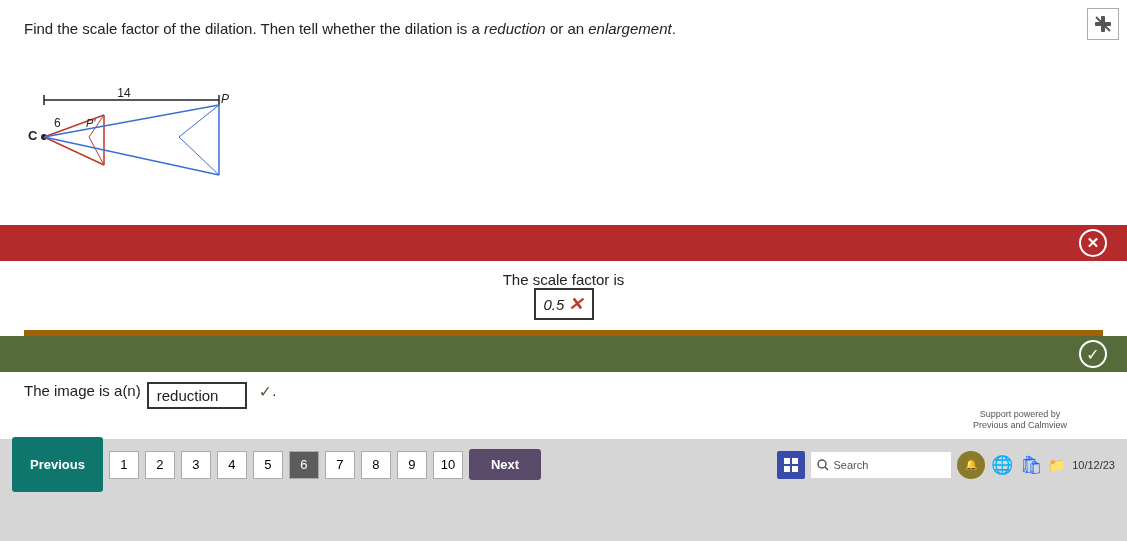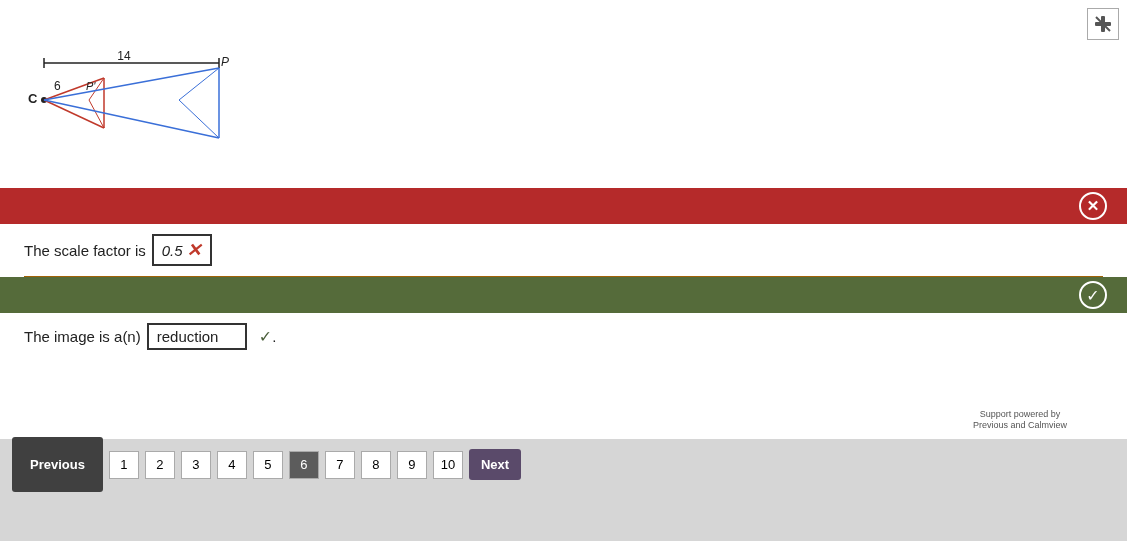--- a/index.html
+++ b/index.html
@@ -37,21 +37,22 @@
       height: 160px;
       margin-bottom: 10px;
     }
 
     .answer-row {
       display: flex;
       align-items: center;
       padding: 10px 0;
       font-size: 15px;
       color: #222;
-      border-bottom: 1px solid #a16207;
+      border-bottom: 6px solid #a16207;
+      flex-direction: column;
     }
 
     .answer-input-box {
       border: 2px solid #333;
       padding: 3px 8px;
       font-size: 15px;
       min-width: 60px;
       display: inline-flex;
       align-items: center;
       margin: 0 6px;
@@ -60,21 +61,20 @@
 
     .answer-input-box .wrong-mark {
       color: #c0392b;
       font-size: 18px;
       margin-left: 4px;
       font-weight: bold;
     }
 
     .second-answer-row {
       display: flex;
-      align-items: center;
       padding: 10px 0;
       font-size: 15px;
       color: #222;
     }
 
     .answer-dropdown {
       border: 2px solid #333;
       padding: 3px 8px;
       font-size: 15px;
       display: inline-flex;
@@ -97,21 +97,21 @@
       right: 0;
       height: 51px;
       background: #d6d6d6;
       display: flex;
       align-items: center;
       padding: 0 12px;
       gap: 6px;
     }
 
     .prev-button {
-      background: #404040;
+      background: #0f766e;
       color: white;
       border: none;
       padding: 20px 18px;
       font-size: 13px;
       font-weight: bold;
       cursor: pointer;
       border-radius: 3px;
     }
 
     .page-num {
@@ -128,21 +128,21 @@
 
     .page-num.active {
       background: #5c5c5c;
       color: white;
     }
 
     .next-button {
       background: #5a4a6a;
       color: white;
       border: none;
-      padding: 8px 12px;
+      padding: 8px 22px;
       font-size: 13px;
       font-weight: bold;
       cursor: pointer;
       border-radius: 3px;
     }
 
     .support-text {
       position: absolute;
       right: 60px;
       bottom: 58px;
@@ -186,20 +186,23 @@
 <div class="main-content">
 
   <div class="close-btn">
     <svg width="18" height="18" viewBox="0 0 18 18">
       <rect x="1" y="7" width="16" height="4" fill="#555" rx="1"></rect>
       <rect x="7" y="1" width="4" height="16" fill="#555" rx="1"></rect>
       <line x1="2" y1="2" x2="16" y2="16" stroke="#555" stroke-width="2"></line>
     </svg>
   </div>
 
+  <div class="question-text">
+    <span>Find the scale factor of the dilation. Then tell whether the dilation is a </span><em>reduction</em><span> or an </span><em>enlargement</em><span>.</span>
+  </div>
 
   <div class="diagram-area">
     <svg width="280" height="155" class="diagram-svg">
 
       <text x="4" y="85" font-size="13" fill="#222" font-weight="bold">C</text>
 
       <circle cx="20" cy="82" r="3" fill="#222"></circle>
 
       <line x1="20" y1="45" x2="195" y2="45" stroke="#222" stroke-width="1.5"></line>
       <line x1="20" y1="40" x2="20" y2="50" stroke="#222" stroke-width="1.5"></line>
@@ -263,15 +266,40 @@
     <div class="page-num">3</div>
     <div class="page-num">4</div>
     <div class="page-num">5</div>
     <div class="page-num active">6</div>
     <div class="page-num">7</div>
     <div class="page-num">8</div>
     <div class="page-num">9</div>
     <div class="page-num">10</div>
     <button class="next-button">Next</button>
 
+    <div style="margin-left:auto;display:flex;align-items:center;gap:6px;">
+
+      <div style="width:28px;height:28px;background:#3a4aaa;display:flex;align-items:center;justify-content:center;cursor:pointer;border-radius:2px;">
+        <svg width="14" height="14" viewBox="0 0 14 14">
+            <rect x="0" y="0" width="6" height="6" fill="#fff"></rect>
+            <rect x="8" y="0" width="6" height="6" fill="#fff"></rect>
+            <rect x="0" y="8" width="6" height="6" fill="#fff"></rect>
+            <rect x="8" y="8" width="6" height="6" fill="#fff"></rect>
+          </svg>
+      </div>
+
+      <div style="background:#fff;height:26px;width:140px;display:flex;align-items:center;padding:0 6px;gap:4px;font-size:11px;color:#555;">
+        <svg width="12" height="12" viewBox="0 0 12 12">
+            <circle cx="5" cy="5" r="4" stroke="#555" stroke-width="1.5" fill="none"></circle>
+            <line x1="8" y1="8" x2="11" y2="11" stroke="#555" stroke-width="1.5"></line>
+          </svg>
+        <span>Search</span>
+      </div>
+
+      <div style="background:#8a7a2a;width:28px;height:28px;border-radius:50%;display:flex;align-items:center;justify-content:center;font-size:10px;color:white;">🔔</div>
+      <div style="color:#333;font-size:18px;cursor:pointer;">🌐</div>
+      <div style="color:#1a6aff;font-size:18px;cursor:pointer;">🛍</div>
+      <div style="color:#333;font-size:14px;cursor:pointer;">📁</div>
+      <div style="font-size:11px;color:#333;">10/12/23</div>
+    </div>
   </div>
 
 </div>
 
 </body></html>

